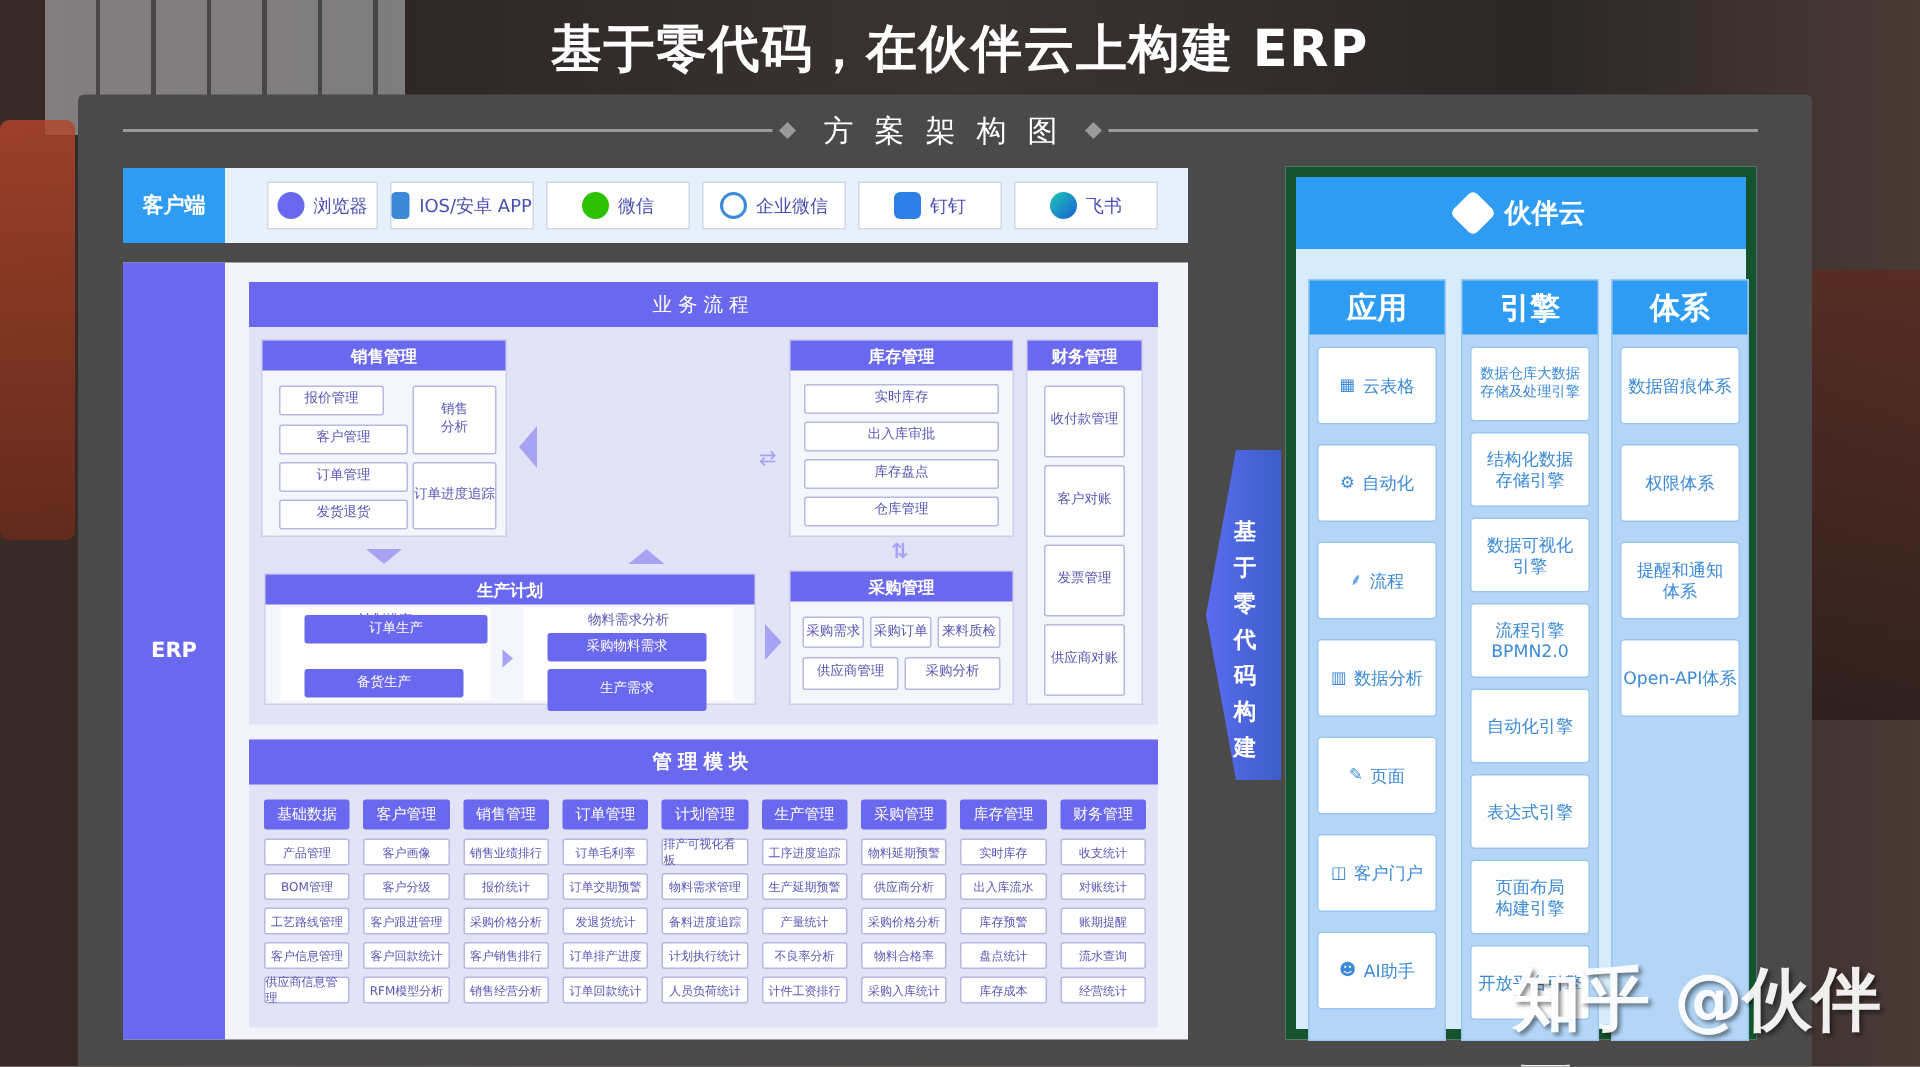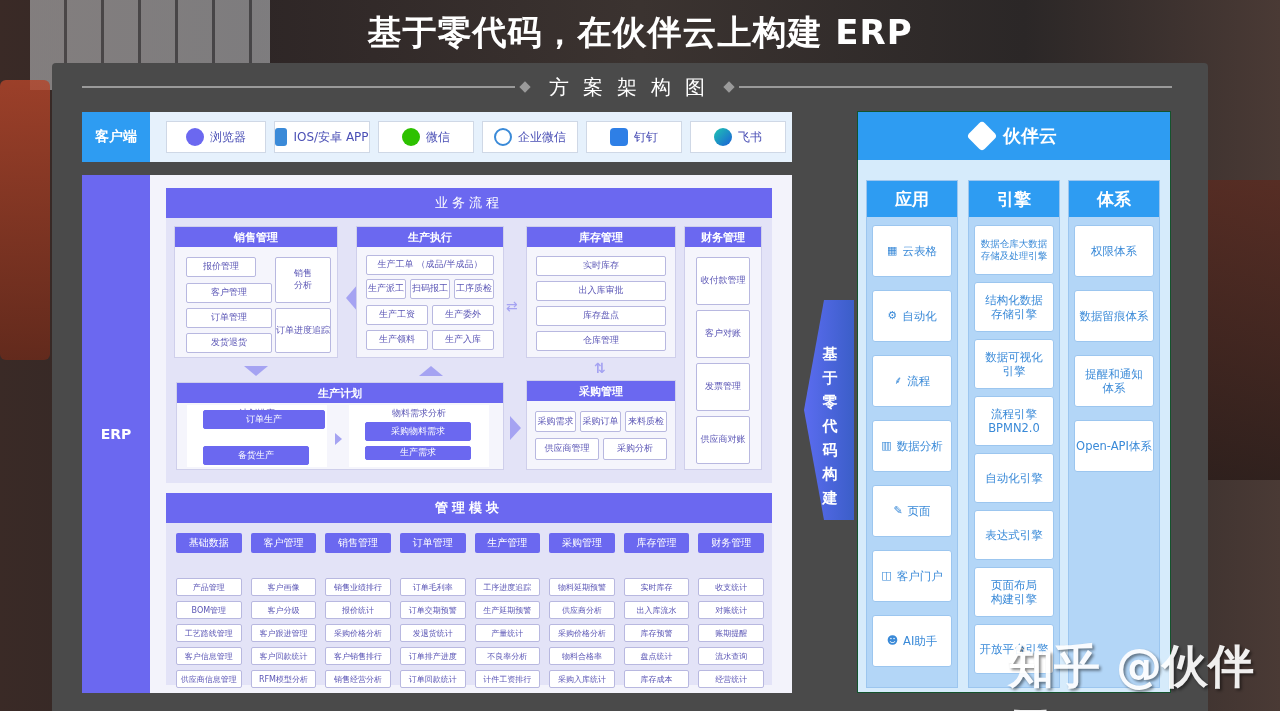--- a/index.html
+++ b/index.html
@@ -27,31 +27,31 @@
 .bp-head{height:30px;background:#6b68f0;color:#fff;font-size:13px;font-weight:normal;letter-spacing:4px;display:flex;align-items:center;justify-content:center}
 .box{position:absolute;background:#f5f5fc;border:1px solid #cfcfeb}
 .box-head{height:20px;background:#6b68f0;color:#fff;font-size:11px;font-weight:bold;display:flex;align-items:center;justify-content:center}
 .cell{position:absolute;background:#fff;border:1px solid #b8b8e0;border-radius:2px;color:#5a55b5;font-size:9px;display:flex;align-items:center;justify-content:center;text-align:center;line-height:1.3}
 .cell.solid{background:#6b68f0;color:#fff;border-color:#6b68f0}
 .arrow{position:absolute;width:0;height:0}
 .mm{position:absolute;top:318px;left:16px;width:606px;height:192px;background:#e3e3f7}
 .mm-head{height:30px;background:#6b68f0;color:#fff;font-size:13px;font-weight:bold;letter-spacing:4px;display:flex;align-items:center;justify-content:center}
 .mm-cols{display:flex;gap:9px;padding:10px 8px 0 10px}
 .mm-col{flex:1;display:flex;flex-direction:column;gap:5px}
-.mm-col .h{height:20px;background:#6b68f0;color:#fff;font-size:10px;display:flex;align-items:center;justify-content:center;border-radius:2px;margin-bottom:20px}
+.mm-col .h{height:20px;background:#6b68f0;color:#fff;font-size:10px;display:flex;align-items:center;justify-content:center;border-radius:2px;margin-bottom:1px}
 .mm-col .c{height:18px;background:#fff;border:1px solid #b8b8e0;color:#5a55b5;font-size:8px;display:flex;align-items:center;justify-content:center;border-radius:2px}
 
 .cloud-tag{position:absolute;top:300px;left:804px;width:50px;height:220px;background:linear-gradient(90deg,#5b6cf0,#3b5ec8);clip-path:polygon(40% 0,100% 0,100% 100%,40% 100%,0 50%)}
 .cloud-tag-text{position:absolute;top:342px;left:818px;width:24px;color:#fff;font-size:15px;font-weight:bold;line-height:24px;text-align:center}
 
-.cloud{position:absolute;top:111px;left:857px;width:314px;height:582px;background:#d6ebfb;border:1px solid #14532d}
+.cloud{position:absolute;top:111px;left:857px;width:314px;height:582px;background:#d6ebfb;border:7px solid #14532d}
 .cloud-head{height:48px;background:#2e9cf2;color:#fff;font-size:18px;font-weight:bold;display:flex;align-items:center;justify-content:center;gap:10px}
 .cloud-logo{width:22px;height:22px;background:#fff;transform:rotate(45deg);border-radius:4px}
 .cc{position:absolute;top:68px;width:92px;height:508px;background:#b3d6f7;border:1px solid #9cc6ef}
-.cc-head{height:36px;background:#2e9cf2;color:#fff;font-size:17px;font-weight:bold;display:flex;align-items:center;justify-content:center}
+.cc-head{height:36px;background:#2e9cf2;color:#fff;font-size:20px;font-weight:bold;display:flex;align-items:center;justify-content:center}
 .cc-items{padding:8px 5px 0 5px;display:flex;flex-direction:column}
 .ci{background:#fff;border:1px solid #9cc6ef;border-radius:3px;color:#3a8ad8;font-size:11.5px;display:flex;align-items:center;justify-content:center;text-align:center;line-height:1.25;gap:5px}
 .watermark{position:absolute;top:636px;left:1008px;color:#fff;font-size:46px;font-weight:bold;text-shadow:2px 2px 3px rgba(0,0,0,.5);opacity:.92}
 </style>
 </head>
 <body>
 
 <div class="bg-window"></div>
 <div class="bg-robot"></div>
 <div class="bg-robot2"></div>
@@ -61,21 +61,21 @@
 <div class="subtitle-row">
   <div class="line"></div>
   <div class="dot"></div>
   <div class="sub">方案架构图</div>
   <div class="dot"></div>
   <div class="line"></div>
 </div>
 
 <div class="client-bar">
   <div class="client-label">客户端</div>
-  <div class="client-item" style="width:100px;margin-left:16px">
+  <div class="client-item" style="width:74px;margin-left:28px">
       <span class="ic" style="background:#6b68f0"></span>
       <span>浏览器</span>
     </div>
   <div class="client-item" style="width:96px">
       <span class="ic" style="background:#3a8ad8;border-radius:3px;width:12px"></span>
       <span>IOS/安卓 APP</span>
     </div>
   <div class="client-item" style="width:96px">
       <span class="ic" style="background:#2dc100"></span>
       <span>微信</span>
@@ -105,31 +105,20 @@
         <div class="cell" style="left:11px;top:30px;width:70px;height:20px">报价管理</div>
         <div class="cell" style="left:11px;top:56px;width:86px;height:20px">客户管理</div>
         <div class="cell" style="left:11px;top:81px;width:86px;height:20px">订单管理</div>
         <div class="cell" style="left:11px;top:106px;width:86px;height:20px">发货退货</div>
         <div class="cell" style="left:100px;top:30px;width:56px;height:46px;white-space:pre">销售
 分析</div>
         <div class="cell" style="left:100px;top:81px;width:56px;height:45px">订单进度追踪</div>
       </div>
       <div class="arrow" style="left:180px;top:96px;border-top:14px solid transparent;border-bottom:14px solid transparent;border-right:12px solid #a5a3f2"></div>
 
-      <div class="box" style="left:190px;top:38px;width:148px;height:132px">
-        <div class="box-head">生产执行</div>
-        <div class="cell" style="left:9px;top:28px;width:128px;height:20px">生产工单 （成品/半成品）</div>
-        <div class="cell" style="left:9px;top:52px;width:40px;height:20px">生产派工</div>
-        <div class="cell" style="left:53px;top:52px;width:40px;height:20px">扫码报工</div>
-        <div class="cell" style="left:97px;top:52px;width:40px;height:20px">工序质检</div>
-        <div class="cell" style="left:9px;top:78px;width:62px;height:20px">生产工资</div>
-        <div class="cell" style="left:75px;top:78px;width:62px;height:20px">生产委外</div>
-        <div class="cell" style="left:9px;top:103px;width:62px;height:20px">生产领料</div>
-        <div class="cell" style="left:75px;top:103px;width:62px;height:20px">生产入库</div>
-      </div>
       <div style="position:absolute;left:340px;top:110px;color:#a5a3f2;font-size:14px">⇄</div>
 
       <div class="box" style="left:360px;top:38px;width:150px;height:132px">
         <div class="box-head">库存管理</div>
         <div class="cell" style="left:9px;top:29px;width:130px;height:20px">实时库存</div>
         <div class="cell" style="left:9px;top:54px;width:130px;height:20px">出入库审批</div>
         <div class="cell" style="left:9px;top:79px;width:130px;height:20px">库存盘点</div>
         <div class="cell" style="left:9px;top:104px;width:130px;height:20px">仓库管理</div>
       </div>
       <div style="position:absolute;left:428px;top:172px;color:#a5a3f2;font-size:14px;font-weight:bold">⇅</div>
@@ -149,21 +138,21 @@
         <div class="box-head">生产计划</div>
         <div style="position:absolute;left:10px;top:22px;width:140px;height:62px;background:#fff">
           <div style="text-align:center;font-size:9px;color:#5a55b5;margin-top:2px">计划排产</div>
           <div class="cell solid" style="left:16px;top:5px;width:122px;height:19px">订单生产</div>
           <div class="cell solid" style="left:16px;top:41px;width:106px;height:19px">备货生产</div>
         </div>
         <div class="arrow" style="left:158px;top:50px;border-top:6px solid transparent;border-bottom:6px solid transparent;border-left:7px solid #a5a3f2"></div>
         <div style="position:absolute;left:172px;top:22px;width:140px;height:62px;background:#fff">
           <div style="text-align:center;font-size:9px;color:#5a55b5;margin-top:2px">物料需求分析</div>
           <div class="cell solid" style="left:16px;top:17px;width:106px;height:19px">采购物料需求</div>
-          <div class="cell solid" style="left:16px;top:41px;width:106px;height:14px">生产需求</div>
+          <div class="cell solid" style="left:16px;top:41px;width:106px;height:28px">生产需求</div>
         </div>
       </div>
       <div class="arrow" style="left:344px;top:228px;border-top:12px solid transparent;border-bottom:12px solid transparent;border-left:11px solid #a5a3f2"></div>
 
       <div class="box" style="left:360px;top:192px;width:150px;height:90px">
         <div class="box-head">采购管理</div>
         <div class="cell" style="left:8px;top:30px;width:41px;height:21px">采购需求</div>
         <div class="cell" style="left:53px;top:30px;width:41px;height:21px">采购订单</div>
         <div class="cell" style="left:98px;top:30px;width:42px;height:21px">来料质检</div>
         <div class="cell" style="left:8px;top:57px;width:64px;height:22px">供应商管理</div>
@@ -198,20 +187,28 @@
             <div class="c">客户销售排行</div>
             <div class="c">销售经营分析</div>
           </div>
         <div class="mm-col">
             <div class="h">订单管理</div>
             <div class="c">订单毛利率</div>
             <div class="c">订单交期预警</div>
             <div class="c">发退货统计</div>
             <div class="c">订单排产进度</div>
             <div class="c">订单回款统计</div>
+          </div>
+        <div class="mm-col">
+            <div class="h">计划管理</div>
+            <div class="c">排产可视化看板</div>
+            <div class="c">物料需求管理</div>
+            <div class="c">备料进度追踪</div>
+            <div class="c">计划执行统计</div>
+            <div class="c">人员负荷统计</div>
           </div>
         <div class="mm-col">
             <div class="h">生产管理</div>
             <div class="c">工序进度追踪</div>
             <div class="c">生产延期预警</div>
             <div class="c">产量统计</div>
             <div class="c">不良率分析</div>
             <div class="c">计件工资排行</div>
           </div>
         <div class="mm-col">
@@ -298,22 +295,22 @@
       <div class="ci" style="height:50px;white-space:pre">自动化引擎</div>
       <div class="ci" style="height:50px;white-space:pre">表达式引擎</div>
       <div class="ci" style="height:50px;white-space:pre">页面布局
 构建引擎</div>
       <div class="ci" style="height:50px;white-space:pre">开放平台引擎</div>
     </div>
   </div>
   <div class="cc" style="left:210px">
     <div class="cc-head">体系</div>
     <div class="cc-items" style="gap:13px">
+      <div class="ci" style="height:52px;white-space:pre">数据留痕体系</div>
       <div class="ci" style="height:52px;white-space:pre">权限体系</div>
-      <div class="ci" style="height:52px;white-space:pre">数据留痕体系</div>
       <div class="ci" style="height:52px;white-space:pre">提醒和通知
 体系</div>
       <div class="ci" style="height:52px;white-space:pre">Open-API体系</div>
     </div>
   </div>
 </div>
 
 <div class="watermark">知乎 @伙伴云</div>
 
 </body></html>

